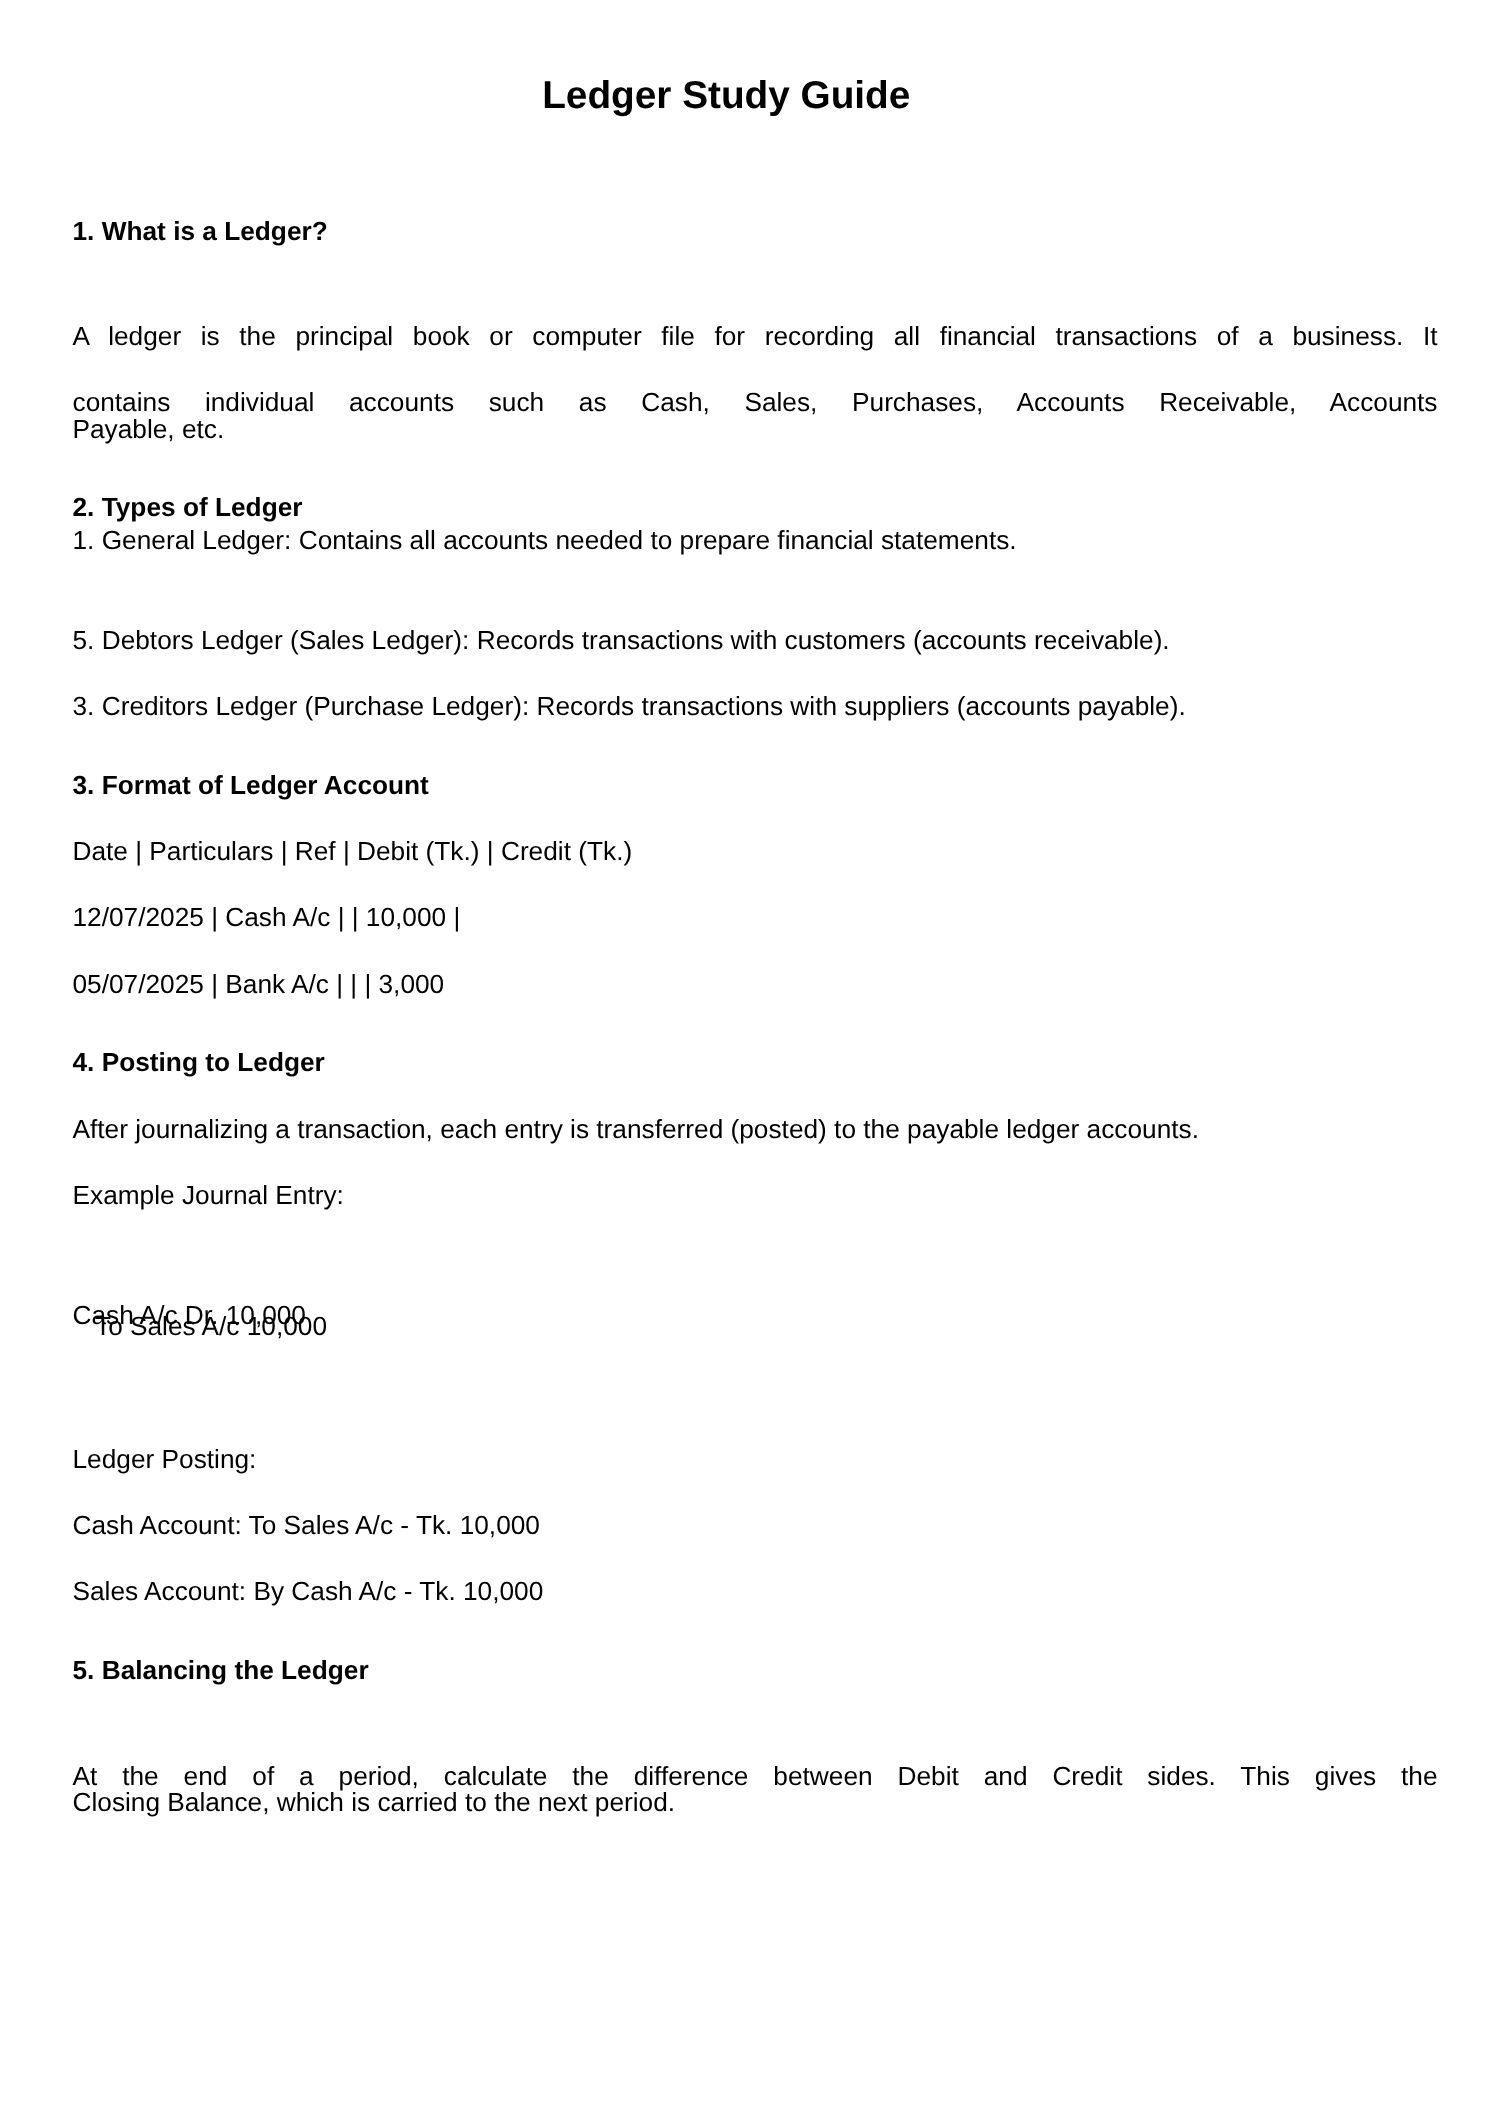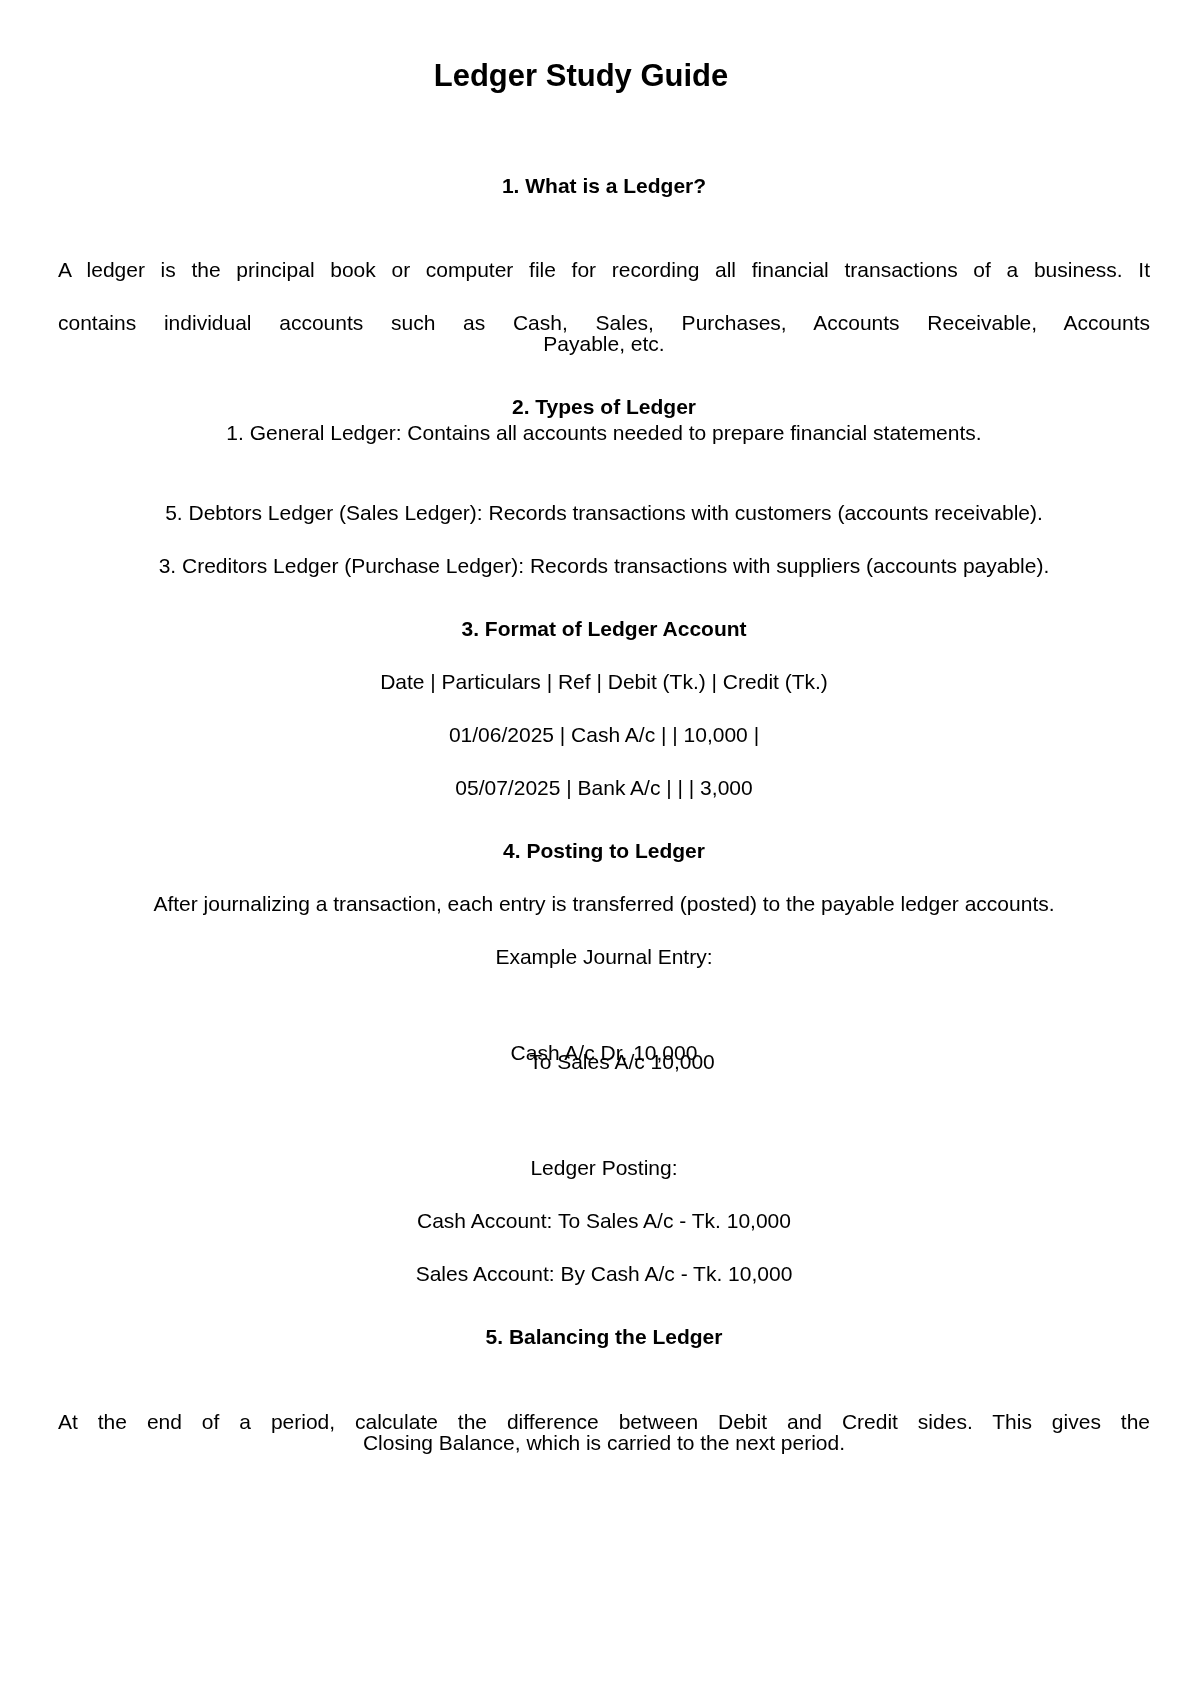--- a/index.html
+++ b/index.html
@@ -33,21 +33,20 @@
       margin: 0;
     }
     .line {
       position: absolute;
       left: 0;
       width: 1092px;
       font-size: 21px;
       line-height: 26px;
       margin: 0;
       white-space: nowrap;
-      text-align: center;
     }
     .justify {
       text-align: justify;
       text-align-last: justify;
       white-space: normal;
       margin-top: 32px;
     }
     .heading {
       font-weight: bold;
     }
@@ -67,21 +66,21 @@
   <p class="line justify" style="top:278px">contains individual accounts such as Cash, Sales, Purchases, Accounts Receivable, Accounts</p>
   <p class="line" style="top:331px">Payable, etc.</p>
 
   <p class="line heading" style="top:394px">2. Types of Ledger</p>
   <p class="line" style="top:420px">1. General Ledger: Contains all accounts needed to prepare financial statements.</p>
   <p class="line" style="top:500px">5. Debtors Ledger (Sales Ledger): Records transactions with customers (accounts receivable).</p>
   <p class="line" style="top:553px">3. Creditors Ledger (Purchase Ledger): Records transactions with suppliers (accounts payable).</p>
 
   <p class="line heading" style="top:616px">3. Format of Ledger Account</p>
   <p class="line" style="top:669px">Date | Particulars | Ref | Debit (Tk.) | Credit (Tk.)</p>
-  <p class="line" style="top:722px">01/06/2025 | Cash A/c | | 10,000 |</p>
+  <p class="line" style="top:722px">12/07/2025 | Cash A/c | | 10,000 |</p>
   <p class="line" style="top:775px">05/07/2025 | Bank A/c | | | 3,000</p>
 
   <p class="line heading" style="top:838px">4. Posting to Ledger</p>
   <p class="line" style="top:891px">After journalizing a transaction, each entry is transferred (posted) to the payable ledger accounts.</p>
   <p class="line" style="top:944px">Example Journal Entry:</p>
   <p class="line" style="top:1040px">Cash A/c Dr. 10,000</p>
   <p class="line indent" style="top:1049px">To Sales A/c 10,000</p>
   <p class="line" style="top:1155px">Ledger Posting:</p>
   <p class="line" style="top:1208px">Cash Account: To Sales A/c - Tk. 10,000</p>
   <p class="line" style="top:1261px">Sales Account: By Cash A/c - Tk. 10,000</p>

